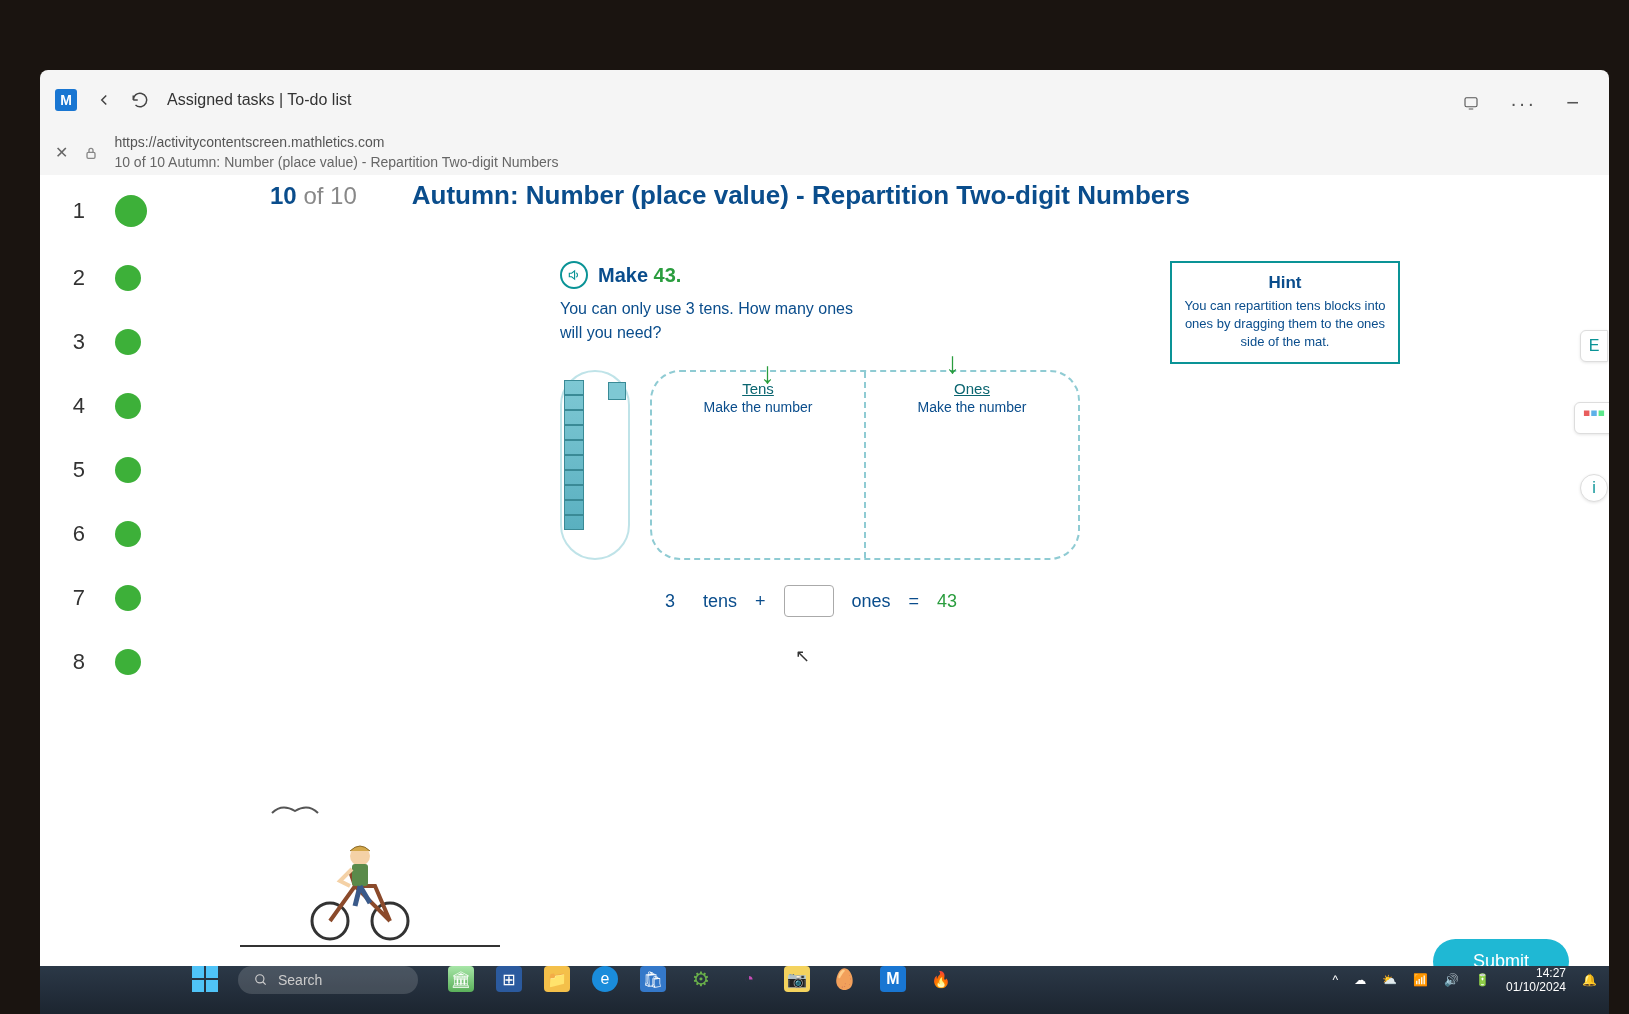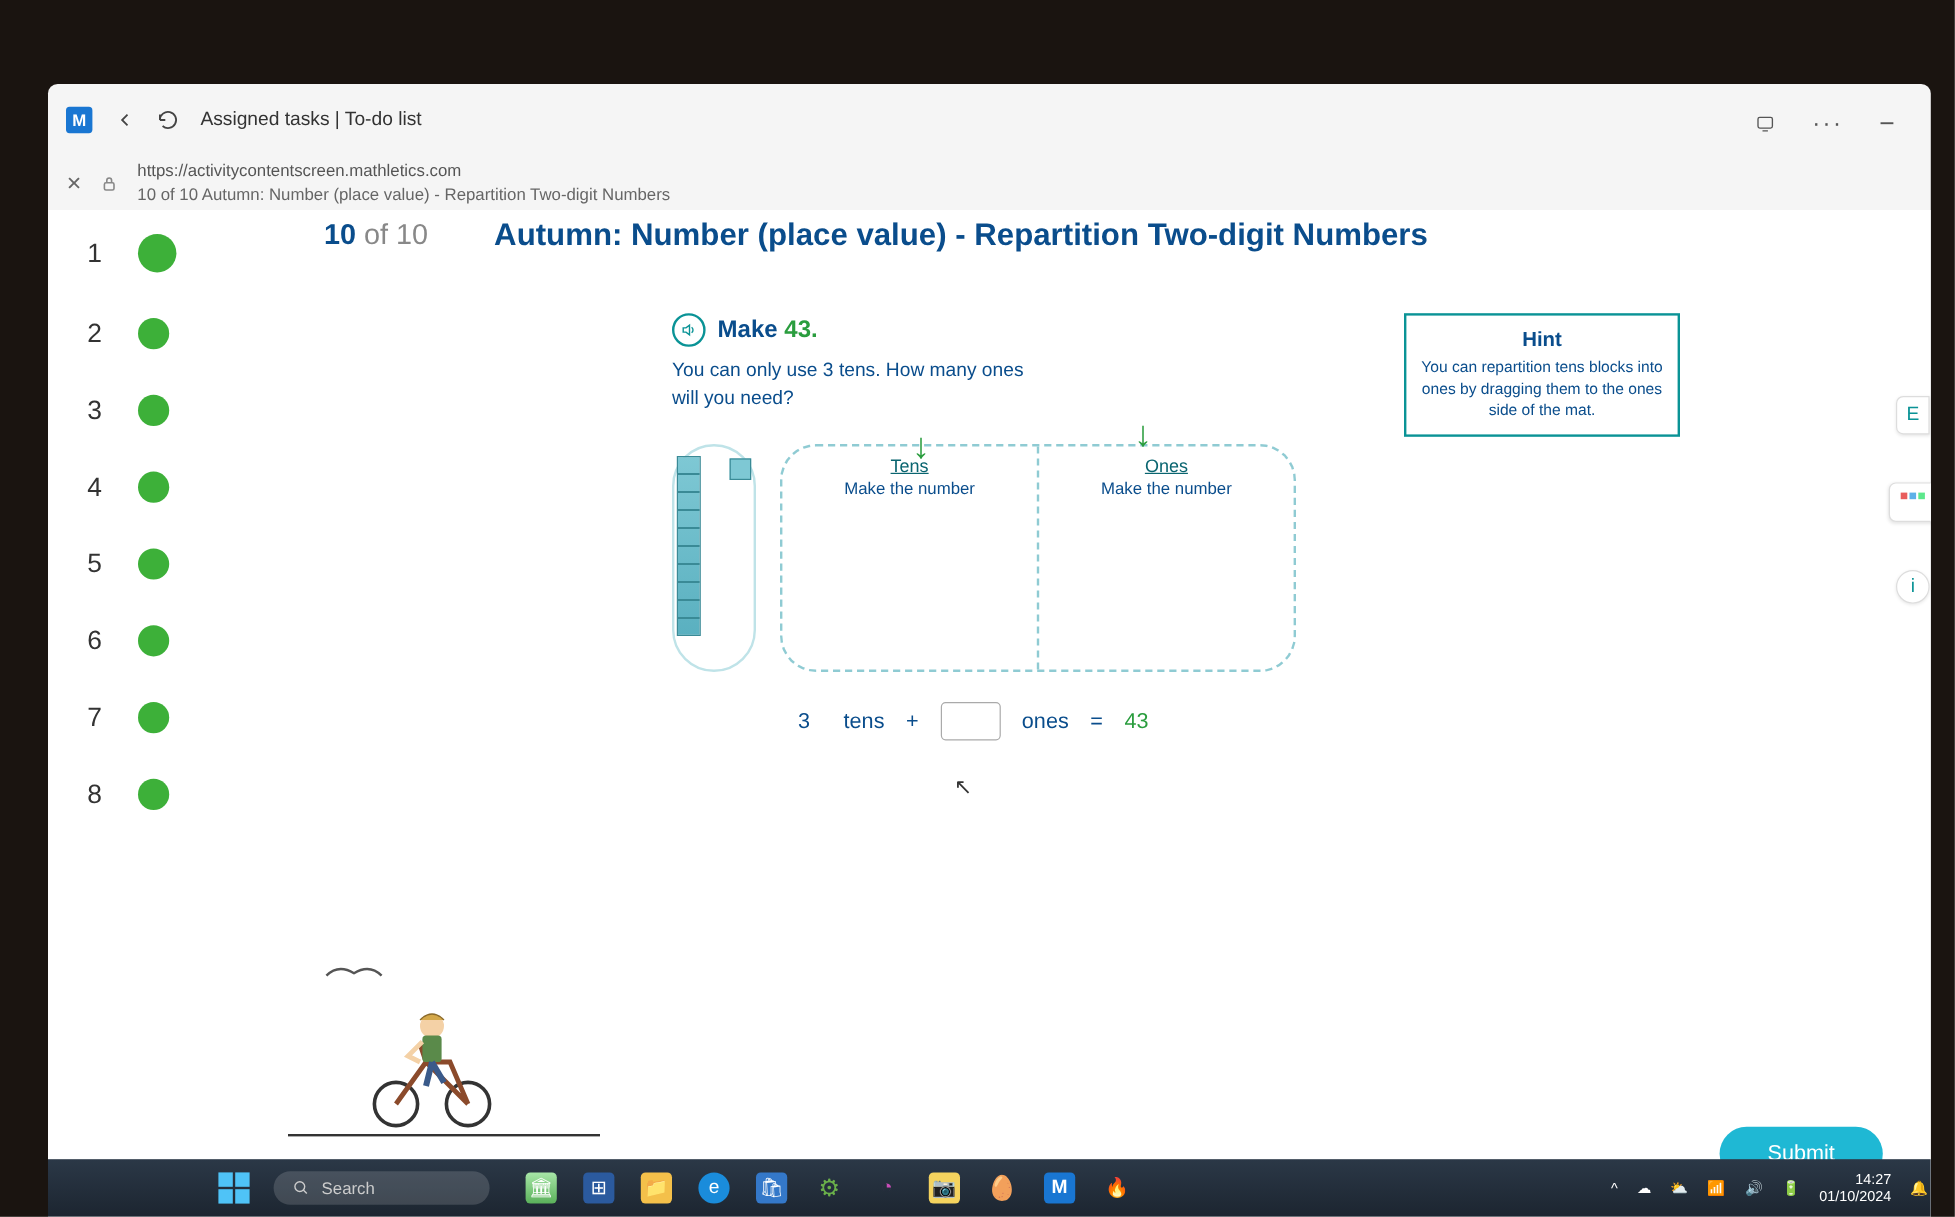--- a/index.html
+++ b/index.html
@@ -57,21 +57,21 @@
 .anim-scene{height:180px;position:relative}
 .ground{position:absolute;bottom:30px;left:0;right:0;height:2px;background:#333}
 .seagull{position:absolute;top:0;left:30px;font-size:32px;color:#666}
 .cyclist{position:absolute;bottom:32px;left:60px}
 .hide-anim{color:#0a9396;font-size:15px;display:flex;align-items:center;gap:6px;cursor:pointer;margin-left:30px}
 .eye-icon{color:#0a9396}
 .submit-btn{position:absolute;right:40px;bottom:30px;background:#1fb8d4;color:#fff;border:none;padding:12px 40px;border-radius:25px;font-size:18px;font-weight:normal;cursor:pointer}
 .right-floats{position:absolute;right:-5px;top:155px;display:flex;flex-direction:column;gap:40px;align-items:center}
 .float-btn{background:#fff;border:1px solid #ddd;border-radius:6px 0 0 6px;padding:6px 8px;color:#0a9396;box-shadow:0 1px 3px rgba(0,0,0,.1)}
 .cursor{position:absolute;left:755px;top:470px;font-size:18px;color:#333;pointer-events:none}
-.taskbar{position:absolute;bottom:0;left:0;right:0;height:48px;background:linear-gradient(#2b3847,#1c2530);display:flex;align-items:center;padding:0 2px;color:#fff}
+.taskbar{position:absolute;bottom:0;left:0;right:0;height:48px;background:linear-gradient(#2b3847,#1c2530);display:flex;align-items:flex-start;padding:0 12px;color:#fff}
 .start-btn{width:26px;height:26px;display:grid;grid-template-columns:1fr 1fr;grid-template-rows:1fr 1fr;gap:2px;margin-left:140px}
 .start-btn span{background:#4fc3f7}
 .search-box{margin-left:20px;background:rgba(255,255,255,.15);border-radius:20px;padding:6px 16px;display:flex;align-items:center;gap:10px;color:#ccc;font-size:14px;width:180px}
 .task-icons{display:flex;gap:22px;margin-left:30px;align-items:center}
 .task-icons .ti{width:26px;height:26px;border-radius:4px;display:flex;align-items:center;justify-content:center;font-size:16px}
 .tray{margin-left:auto;display:flex;gap:16px;align-items:center;font-size:12px}
 .tray-time{text-align:right;line-height:1.2}
 .copilot{position:absolute;left:8px;bottom:3px;width:30px;height:30px;background:radial-gradient(#ff7b54,#c94db8);border-radius:50%;border:2px solid #fff;display:flex;align-items:center;justify-content:center;color:#fff;font-size:11px;font-weight:bold}
 </style>
 </head>

